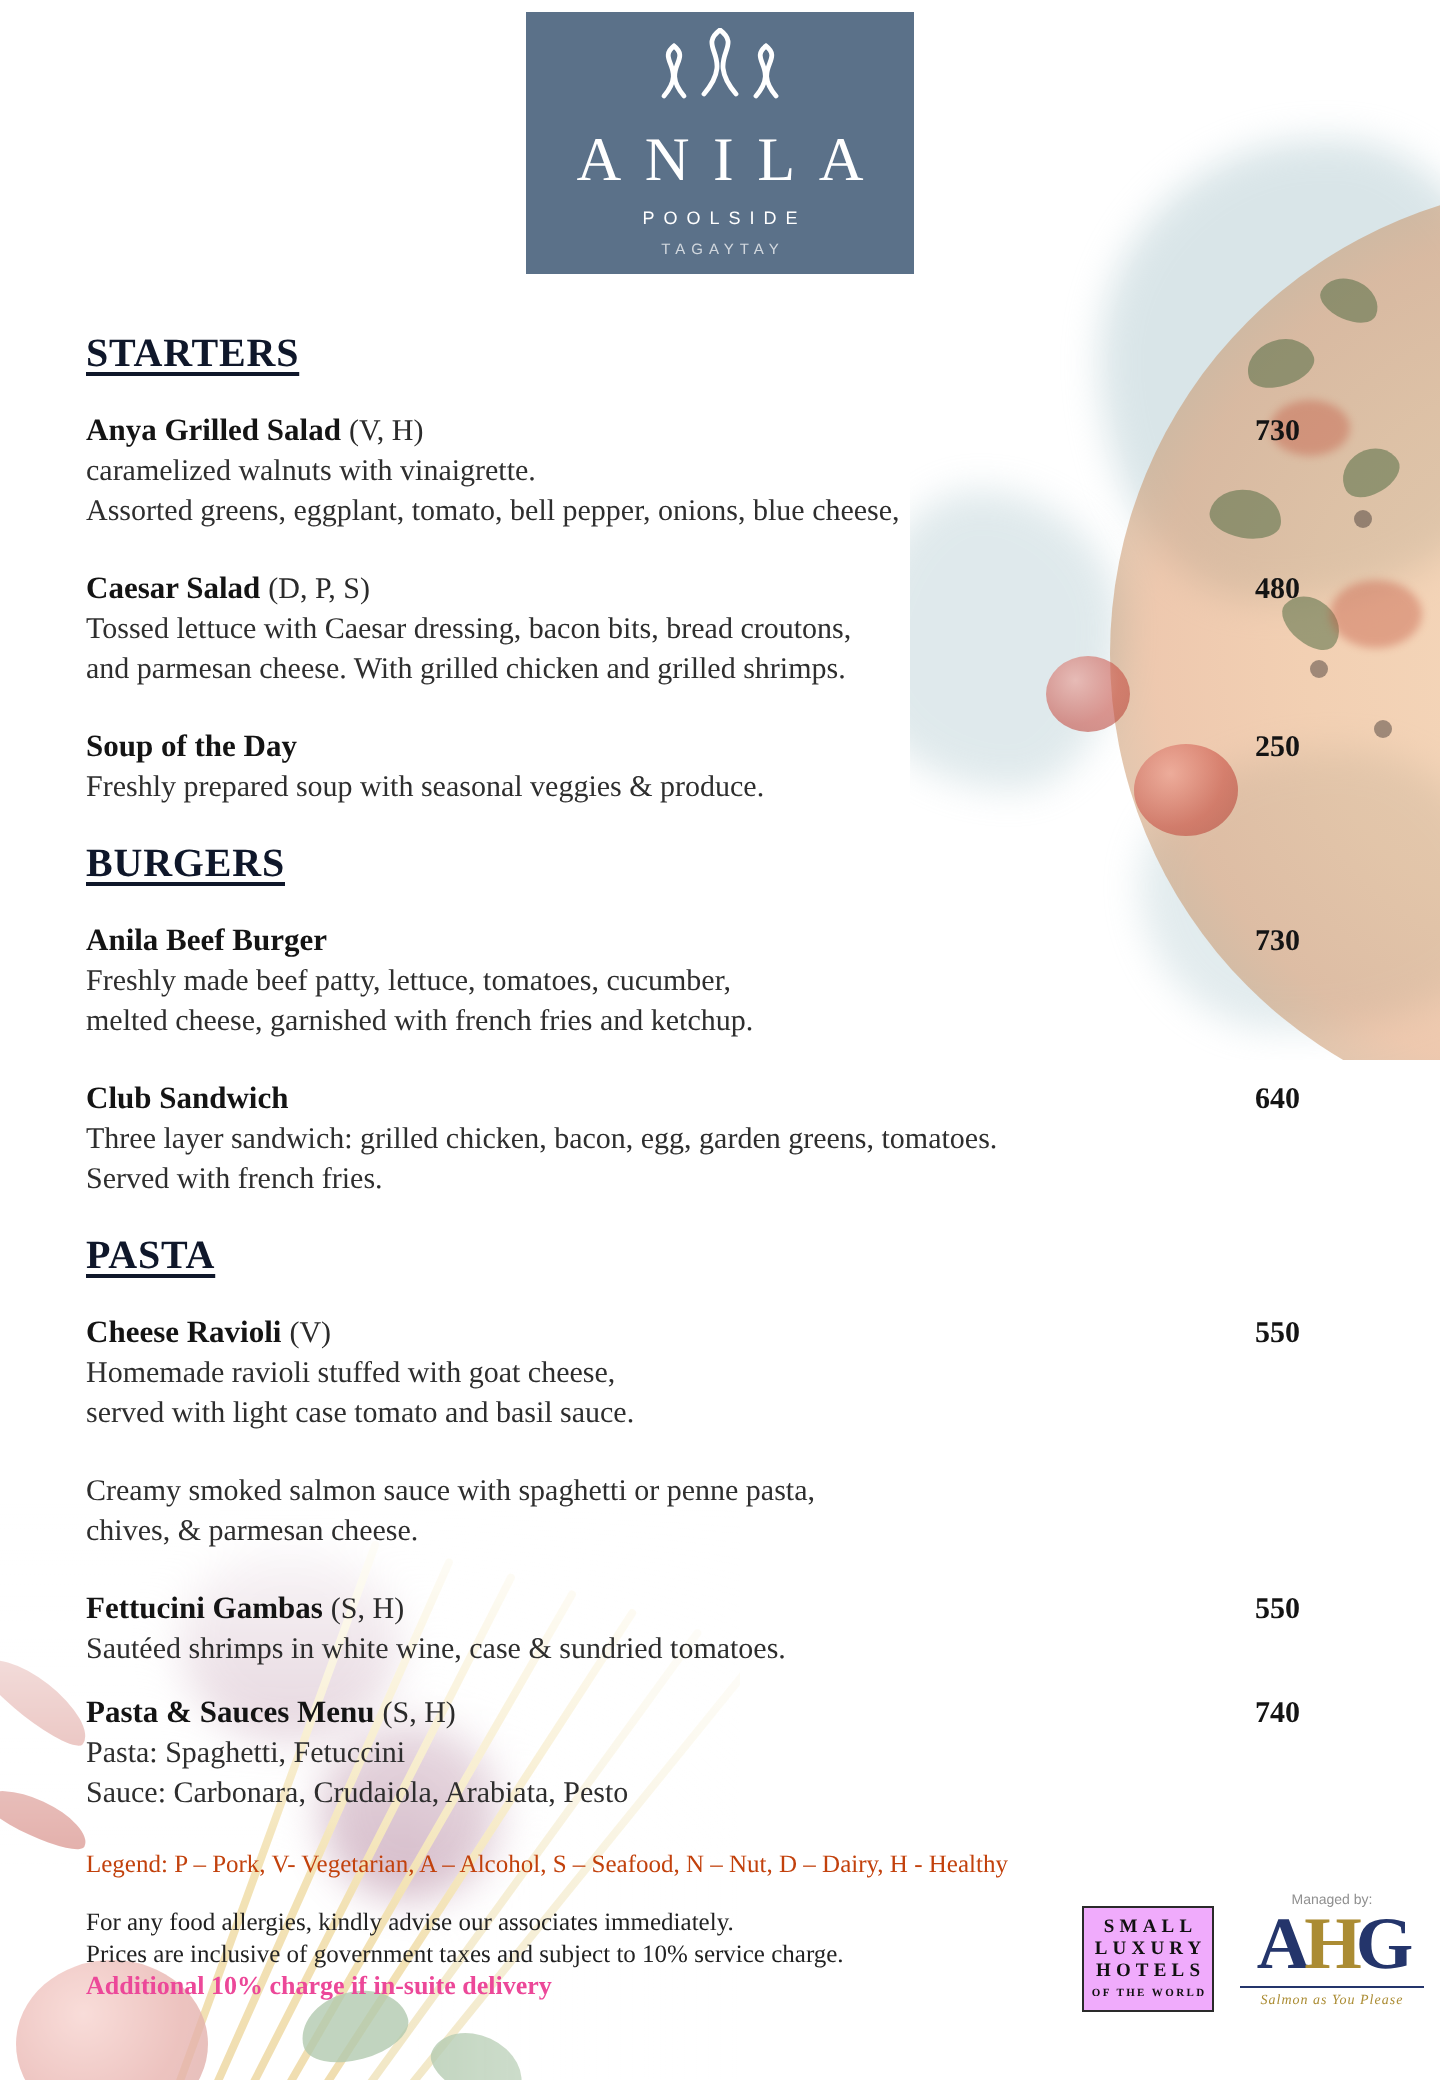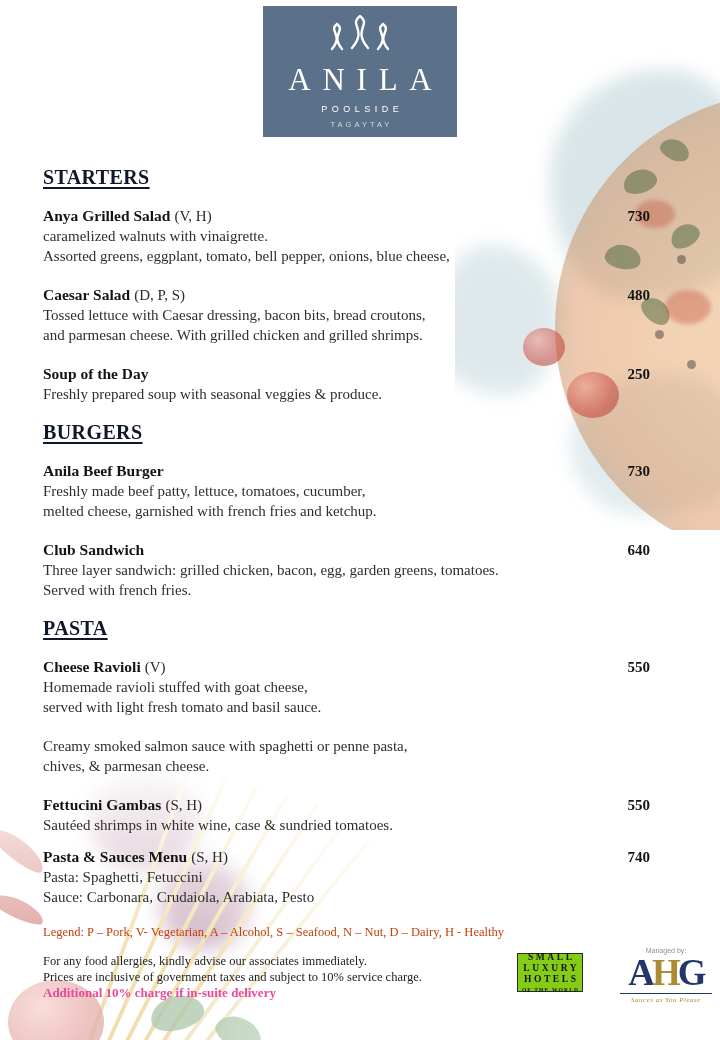--- a/index.html
+++ b/index.html
@@ -66,22 +66,22 @@
   .item-codes { font-weight: 400; font-size: 15px; color: #2b2b2b; margin-top: 31px; }
   .item-price { font-weight: 600; font-size: 15px; color: #141414; }
   .desc-line { font-size: 15px; line-height: 20px; color: #2e2e2e; }
 
   
   .legend { position: relative; z-index: 1; margin: 18px 70px 0 43px; font-size: 12.5px; color: #c2410c; line-height: 14px; }
   .notes { position: relative; z-index: 1; margin: 14px 70px 0 43px; font-size: 12.5px; line-height: 16px; color: #222; }
   .note-bold { font-weight: 700; color: #ec4899; font-size: 13px; }
 
   .slh-logo {
-    position: absolute; z-index: 2; left: 517px; top: 953px; width: 66px; height: 39px;
-    border: 1px solid #2a2a2a; background: #84cc16; box-sizing: border-box;
+    position: absolute; z-index: 2; left: 541px; top: 953px; width: 66px; height: 53px;
+    border: 1px solid #2a2a2a; background: #f0abfc; box-sizing: border-box;
     display: flex; flex-direction: column; align-items: center; justify-content: center;
   }
   .slh-line { font-size: 9.5px; letter-spacing: 2.6px; margin-right: -2.6px; font-weight: 600; line-height: 11px; color: #111; }
   .slh-sub { font-size: 5.5px; letter-spacing: 1.2px; margin-right: -1.2px; margin-top: 2px; font-weight: 600; color: #111; }
 
   .ahg-logo { position: absolute; z-index: 2; left: 616px; top: 947px; width: 100px; text-align: center; }
   .managed-by { font-size: 7px; color: #8f8f8f; font-family: "Liberation Sans", sans-serif; margin-bottom: 2px; }
   .ahg-letters { font-size: 37px; line-height: 34px; font-weight: 600; letter-spacing: -3px; }
   .ahg-a, .ahg-g { color: #24356b; }
   .ahg-h { color: #ab8c33; }
@@ -197,21 +197,21 @@
 
     <h2 class="section-title gap-section">PASTA</h2>
 
     <div class="item">
       <div class="item-head">
         <span><span class="item-name">Cheese Ravioli</span>
           <span class="item-codes">(V)</span></span>
         <span class="item-price">550</span>
       </div>
       <div class="desc-line">Homemade ravioli stuffed with goat cheese,</div>
-      <div class="desc-line">served with light fresh tomato and basil sauce.</div>
+      <div class="desc-line">served with light case tomato and basil sauce.</div>
     </div>
 
     <div class="item">
       <div class="desc-line">Creamy smoked salmon sauce with spaghetti or penne pasta,</div>
       <div class="desc-line">chives, &amp; parmesan cheese.</div>
     </div>
 
     <div class="item">
       <div class="item-head">
         <span><span class="item-name">Fettucini Gambas</span>
@@ -245,16 +245,16 @@
     <span class="slh-line">SMALL</span>
     <span class="slh-line">LUXURY</span>
     <span class="slh-line">HOTELS</span>
     <span class="slh-sub">OF THE WORLD</span>
   </div>
 
   <div class="ahg-logo">
     <div class="managed-by">Managed by:</div>
     <div class="ahg-letters"><span class="ahg-a">A</span><span class="ahg-h">H</span><span class="ahg-g">G</span></div>
     <div class="ahg-rule"></div>
-    <div class="ahg-tagline">Sauces as You Please</div>
+    <div class="ahg-tagline">Salmon as You Please</div>
   </div>
 
 </div>
 
 </body></html>

